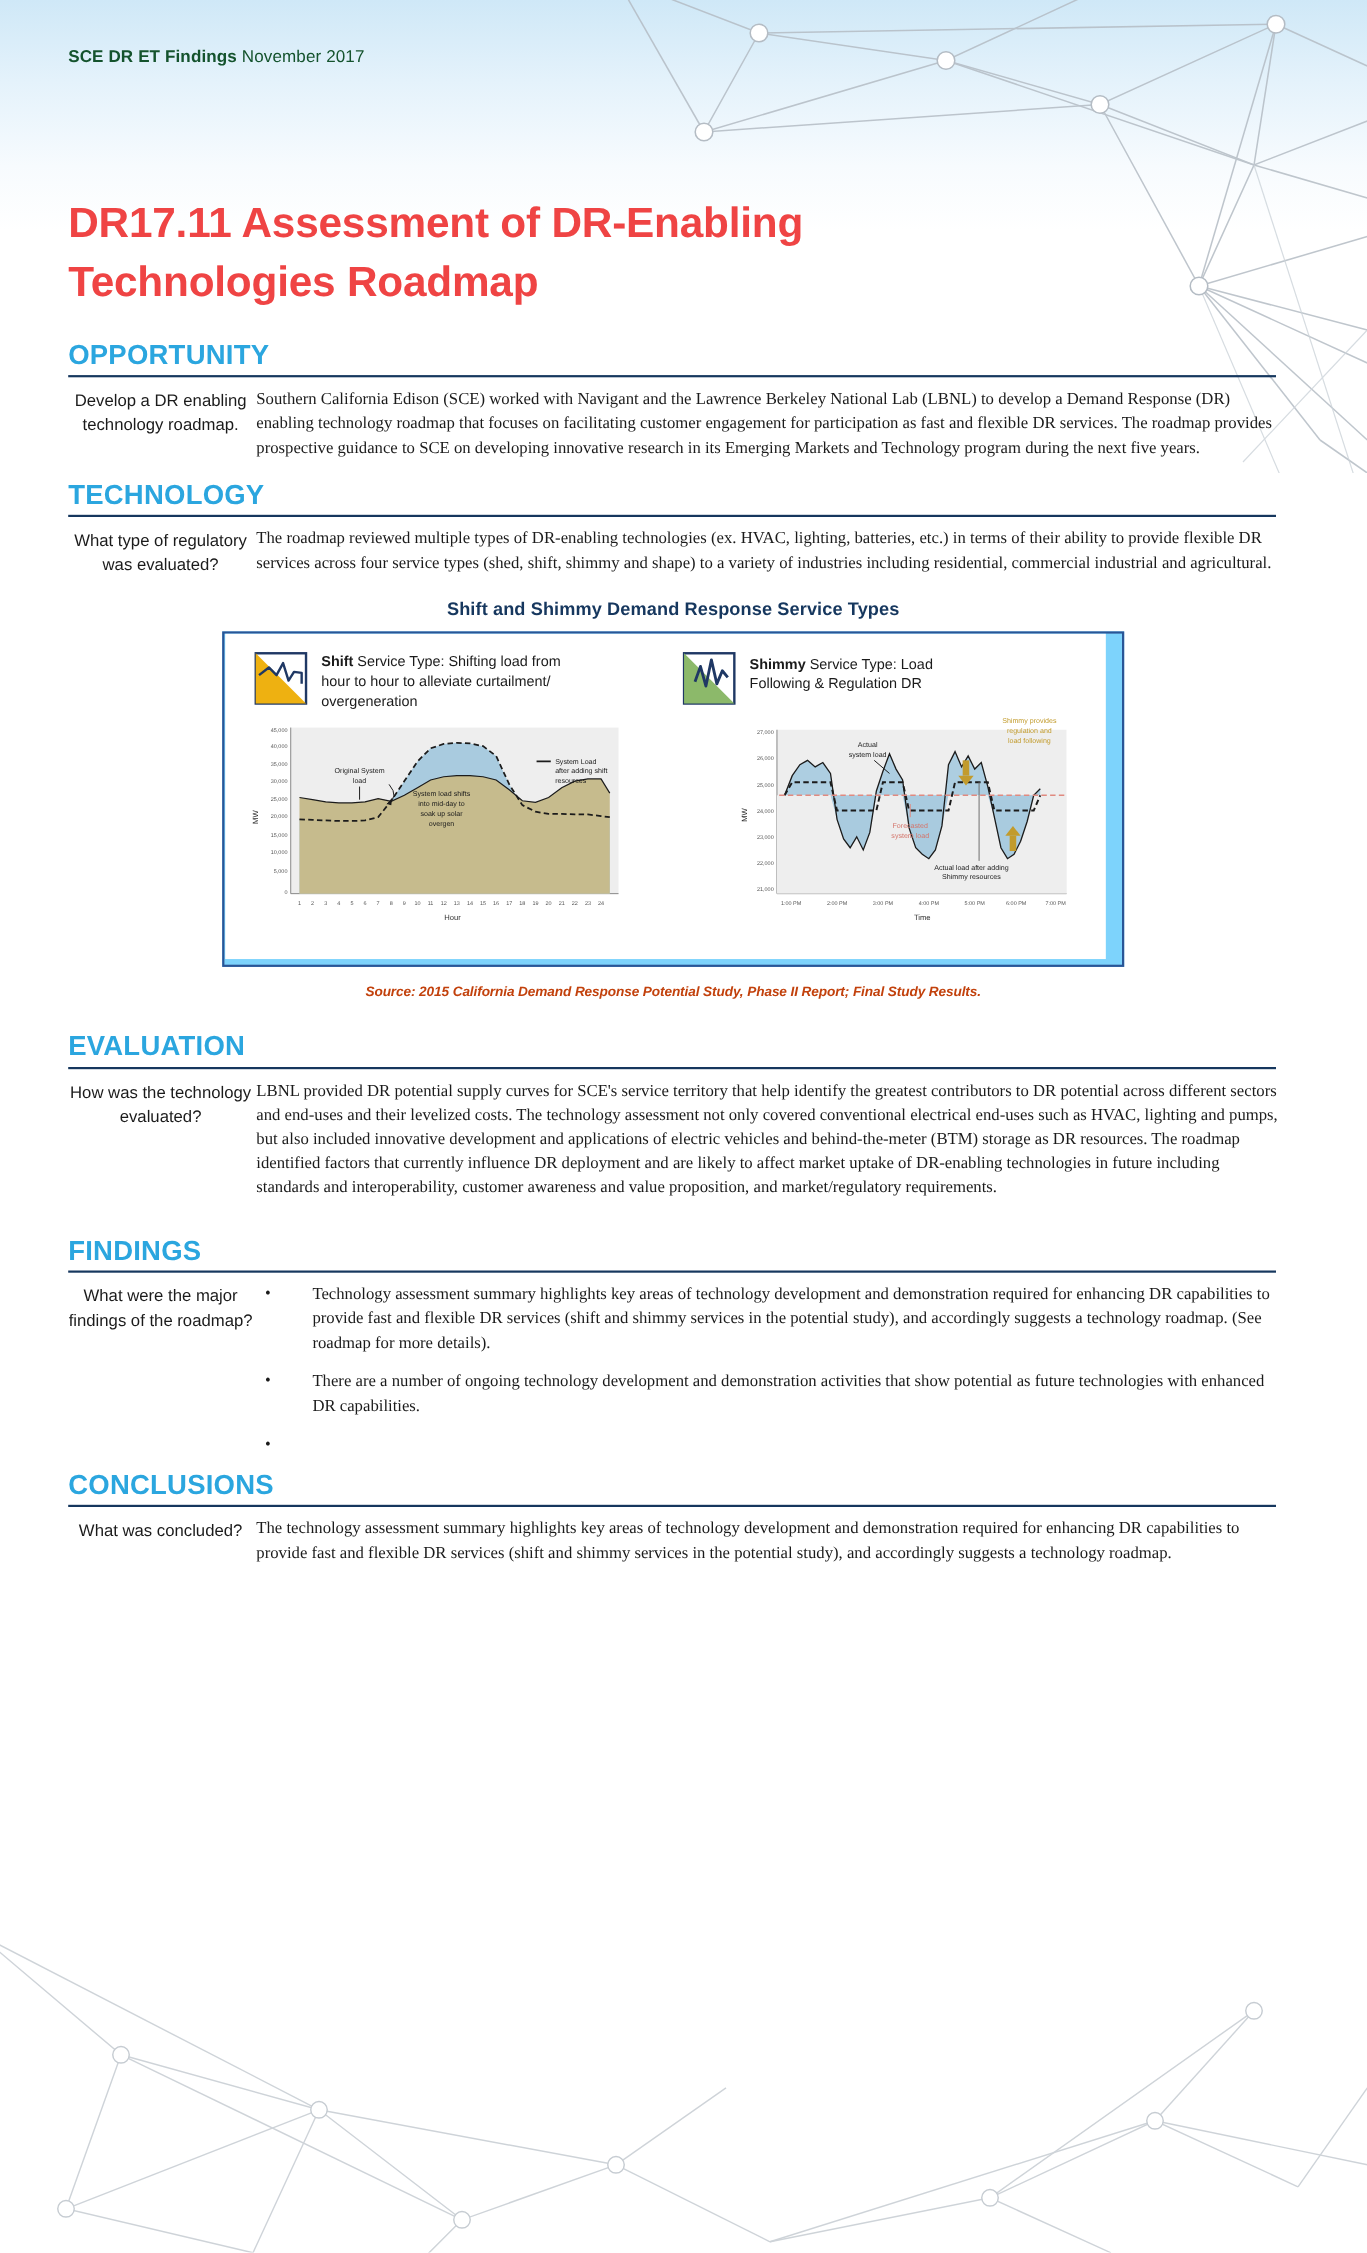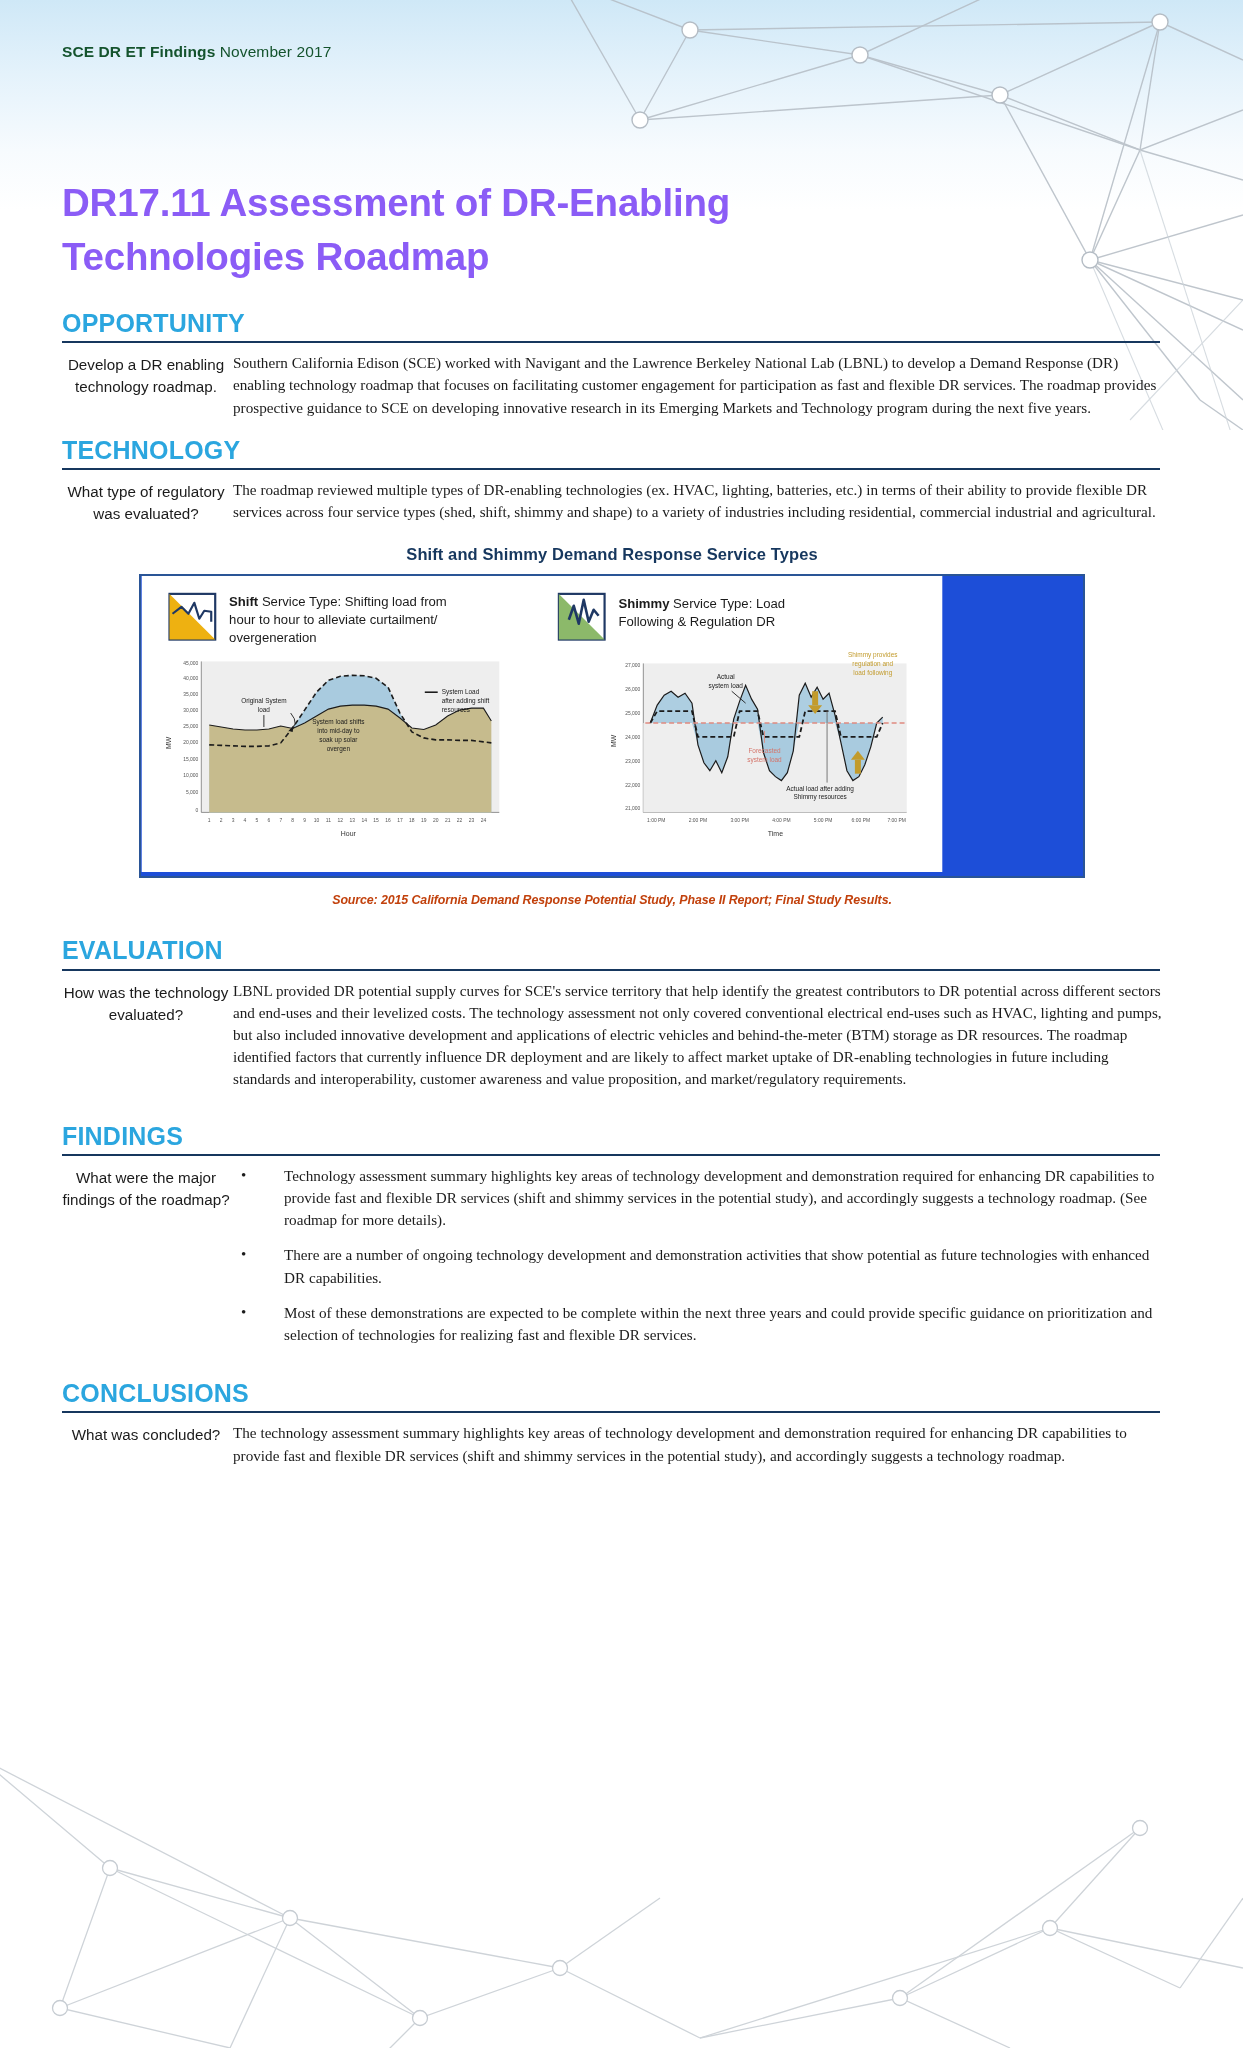--- a/index.html
+++ b/index.html
@@ -46,21 +46,21 @@
   .kicker b { font-weight: bold; }
   .kicker span.date { font-weight: normal; }
 
   .doc-title {
     position: absolute;
     left: 62px; top: 150px;
     width: 880px;
     font-size: 38.5px;
     line-height: 1.40;
     font-weight: bold;
-    color: #8b5cf6;
+    color: #ef4444;
     letter-spacing: -0.2px;
   }
 
   .content {
     position: absolute;
     left: 62px;
     top: 310px;
     width: 1100px;
   }
 
@@ -124,24 +124,24 @@
   .figure-wrap { margin-top: 20px; }
   .fig-title {
     text-align: center;
     font-size: 16.5px;
     font-weight: bold;
     color: #16375e;
     margin-bottom: 10px;
     letter-spacing: .1px;
   }
   .fig-box {
-    width: 946px;
+    width: 820px;
     margin: 0 auto;
     border: 2px solid #2a5596;
-    background: #1d4ed8;
+    background: #7dd3fc;
     padding: 0;
   }
   .fig-source {
     text-align: center;
     font-size: 12.4px;
     font-style: italic;
     font-weight: bold;
     color: #c2410c;
     margin-top: 15px;
     letter-spacing: -0.1px;
@@ -468,21 +468,21 @@
 
     <div class="section" style="margin-top:32px;">
       <div class="section-head">FINDINGS</div>
       <hr class="section-rule">
       <div class="row">
         <div class="q-col">What were the major findings of the roadmap?</div>
         <div class="a-col">
           <ul class="bullets">
             <li><span class="bullet-dot">•</span><span>Technology assessment summary highlights key areas of technology development and demonstration required for enhancing DR capabilities to provide fast and flexible DR services (shift and shimmy services in the potential study), and accordingly suggests a technology roadmap. (See roadmap for more details).</span></li>
             <li><span class="bullet-dot">•</span><span>There are a number of ongoing technology development and demonstration activities that show potential as future technologies with enhanced DR capabilities.</span></li>
-            <li><span class="bullet-dot">•</span><span>Most of these demonstrations are expected to be complete within the next three years and could provide specific guidance on prioritization and selection of technologies for realizing fast and flexible DR services.</span></li>
+            <li><span class="bullet-dot">•</span></li>
           </ul>
         </div>
       </div>
     </div>
 
     <div class="section" style="margin-top:34px;">
       <div class="section-head">CONCLUSIONS</div>
       <hr class="section-rule">
       <div class="row">
         <div class="q-col">What was concluded?</div>

